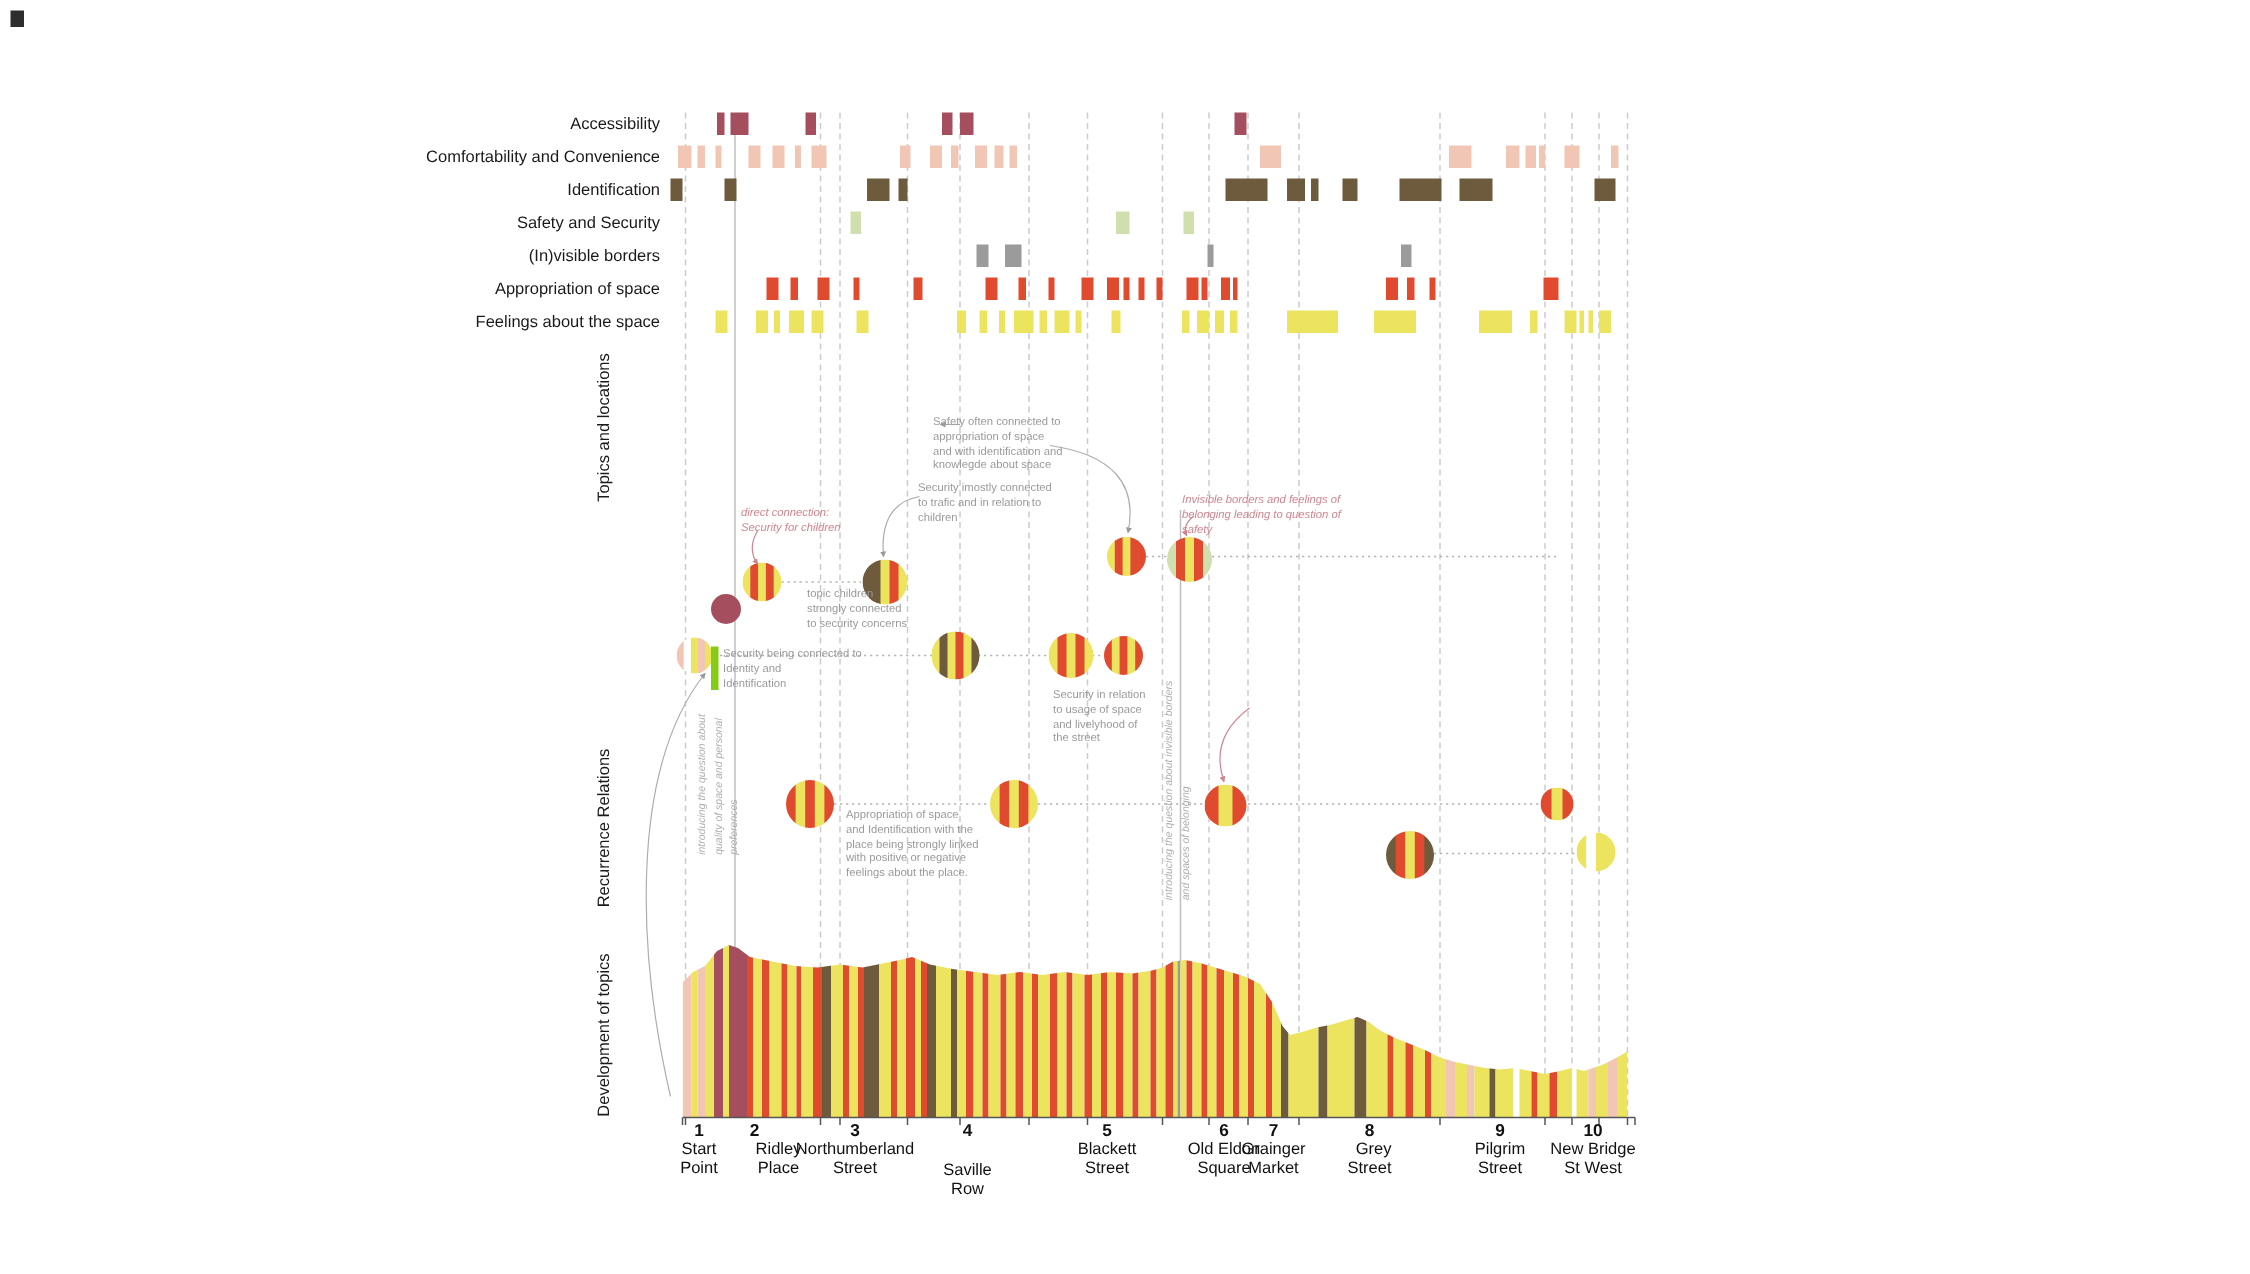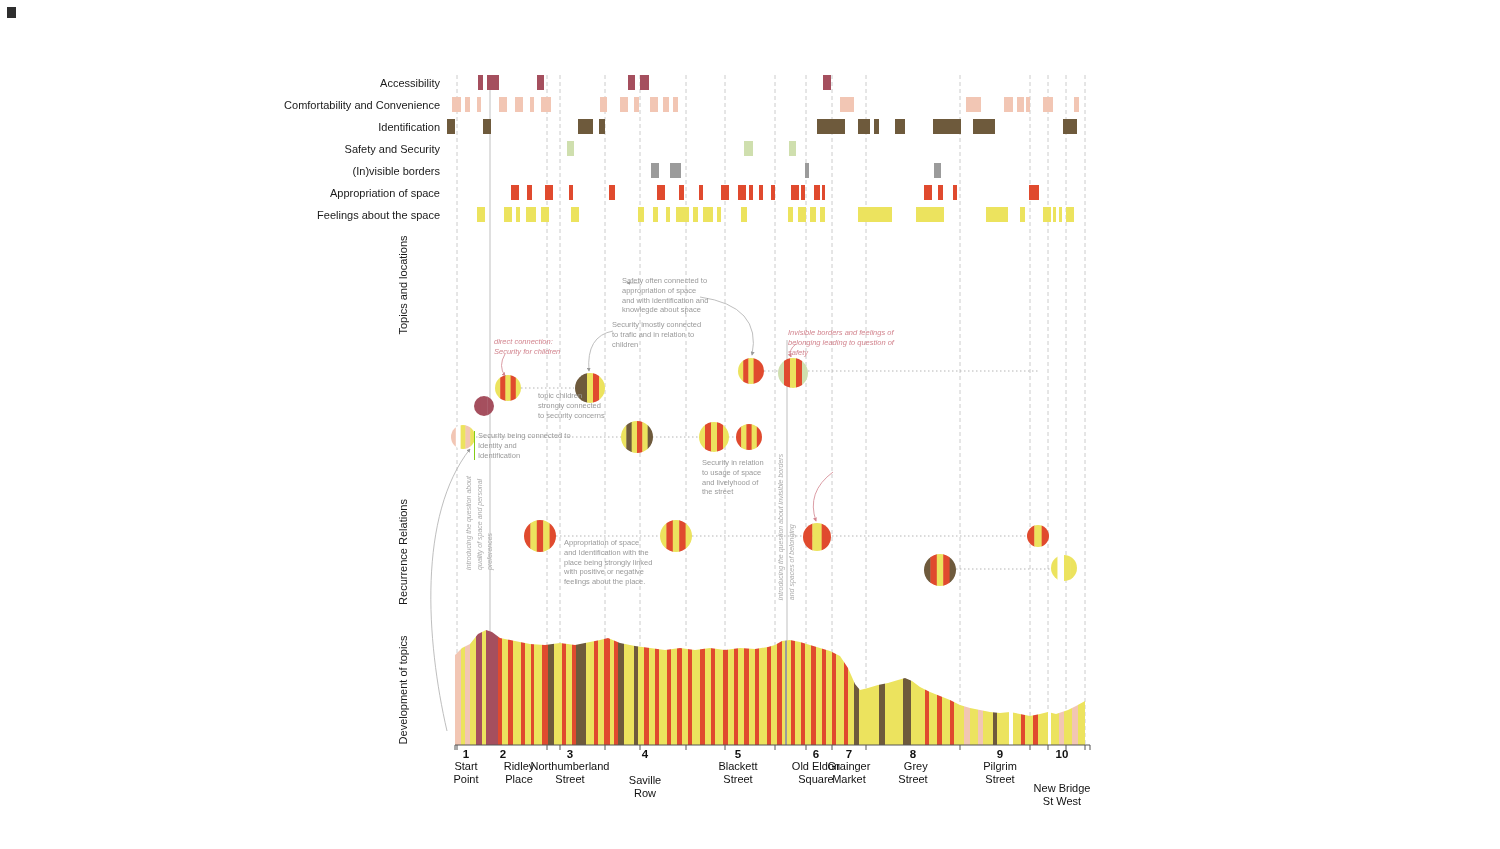--- a/index.html
+++ b/index.html
@@ -10,21 +10,21 @@
   .row-label{position:absolute;font-size:11px;color:#1a1a1a;text-align:right;
              transform:translateY(-50%);white-space:nowrap;width:200px;}
   .loc-num{position:absolute;font-size:11.5px;font-weight:bold;color:#111;
            transform:translateX(-50%);}
   .loc-name{position:absolute;font-size:11px;color:#111;transform:translateX(-50%);
             text-align:center;white-space:pre-line;line-height:1.15;}
   .ann{position:absolute;font-size:7.5px;line-height:1.3;white-space:pre-line;}
   .ann.gray{color:#9a9a9a;}
   .ann.pink{color:#d2848e;}
   .ann.italic{font-style:italic;}
-  .ann.bar{border-left:1px solid #84cc16;padding-left:3px;}
+  .ann.bar{border-left:5px solid #84cc16;padding-left:3px;}
   .vnote{position:absolute;font-size:7px;color:#adadad;font-style:italic;
          white-space:pre-line;line-height:1.5;
          transform:translate(-50%,-50%) rotate(-90deg);}
   .sec-title{position:absolute;font-size:11px;color:#1a1a1a;white-space:nowrap;
              transform:translate(-50%,-50%) rotate(-90deg);}
   .corner-mark{position:absolute;left:7px;top:7px;width:9px;height:11px;background:#2e2e2e;}
 </style>
 </head>
 <body>
 
@@ -487,21 +487,21 @@
       <div class="loc-num" style="left: 849px; top: 748px;">7</div>
       <div class="loc-name" style="left: 849px; top: 760px;">Grainger
 Market</div>
       <div class="loc-num" style="left: 913px; top: 748px;">8</div>
       <div class="loc-name" style="left: 913px; top: 760px; text-align: right;">Grey
 Street</div>
       <div class="loc-num" style="left: 1000px; top: 748px;">9</div>
       <div class="loc-name" style="left: 1000px; top: 760px;">Pilgrim
 Street</div>
       <div class="loc-num" style="left: 1062px; top: 748px;">10</div>
-      <div class="loc-name" style="left: 1062px; top: 760px; margin-top: 22px;">New Bridge
+      <div class="loc-name" style="left: 1062px; top: 760px;">New Bridge
 St West</div>
       <div class="ann pink italic" style="left: 494px; top: 337px; width: 80px; text-align: left;">direct connection:
 Security for children</div>
       <div class="ann gray" style="left: 612px; top: 320px; width: 118px; text-align: left;">Security imostly connected
 to trafic and in relation to
 children</div>
       <div class="ann gray" style="left: 622px; top: 276px; width: 125px; text-align: left;">Safety often connected to
 appropriation of space
 and with identification and
 knowlegde about space</div>

